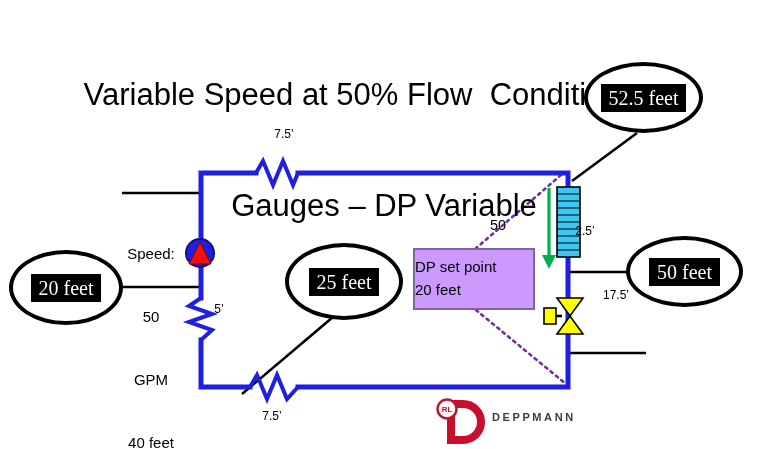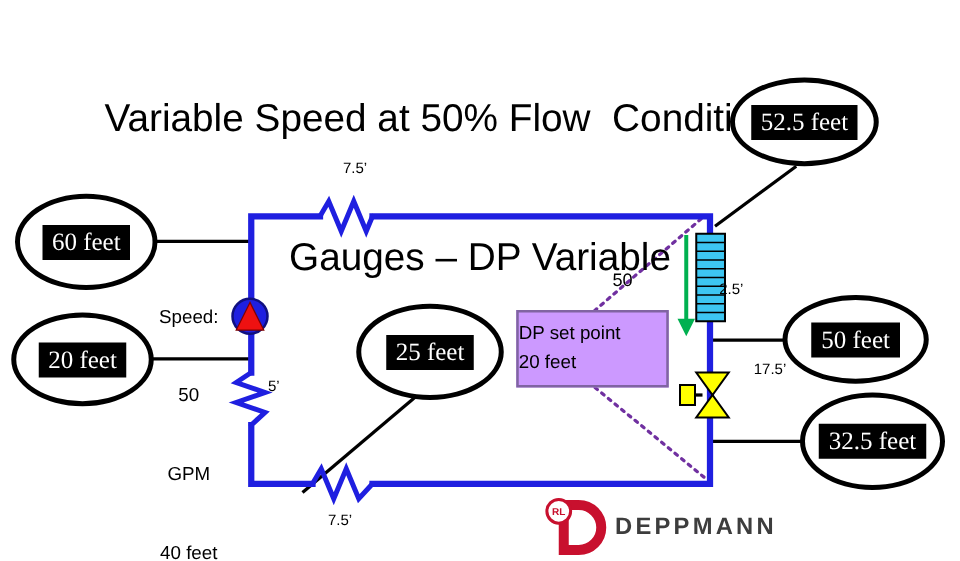--- a/index.html
+++ b/index.html
@@ -31,21 +31,21 @@
   .small-lbl{font-size:14.5px;text-align:center;line-height:17px;}
   .pump-lbl{position:absolute;left:151px;top:201px;transform:translateX(-50%);
     font-size:15px;text-align:center;line-height:21px;white-space:pre;}
   .dp-box{position:absolute;left:413px;top:248px;width:122px;height:62px;box-sizing:border-box;
     background:var(--dp_fill,#cc99ff);border:2px solid var(--dp_border,#8064a2);
     font-size:15px;text-align:left;}
   .dp-box .l1{margin-top:8px;}
   .dp-box .l2{margin-top:6px;}
   #title{position:absolute;left:0;top:2px;width:768px;text-align:center;
     font-size:31px;line-height:37px;white-space:pre;}
-  #logo-text{position:absolute;left:492px;top:411px;font-size:19px;font-weight:bold;
+  #logo-text{position:absolute;left:492px;top:411px;font-size:11px;font-weight:bold;
     letter-spacing:2.6px;color:var(--logo_text,#3d3d3d);}
 </style>
 </head>
 <body>
 
 <div id="stage">
 
   <svg id="diagram-svg" viewBox="0 0 768 449">
 
     <g>
@@ -96,37 +96,31 @@
       <circle class="logo-circ" cx="447" cy="409" r="9.5"></circle>
       <text class="logo-mono" x="447" y="412" text-anchor="middle">RL</text>
     </g>
   </svg>
 
   <div id="title">
     <div class="title-line">Variable Speed at 50% Flow  Condition with</div>
     <div class="title-line">Gauges – DP Variable</div>
   </div>
 
-  <div class="gauge" style="left:12px;top:155px;width:114px;height:77px;">
-    <span class="gauge-box">60 feet</span>
-  </div>
   <div class="gauge" style="left:9px;top:250px;width:114px;height:75px;">
     <span class="gauge-box">20 feet</span>
   </div>
   <div class="gauge" style="left:285px;top:243px;width:118px;height:77px;">
     <span class="gauge-box">25 feet</span>
   </div>
   <div class="gauge" style="left:584px;top:62px;width:119px;height:71px;">
     <span class="gauge-box">52.5 feet</span>
   </div>
   <div class="gauge" style="left:626px;top:236px;width:117px;height:71px;">
     <span class="gauge-box">50 feet</span>
-  </div>
-  <div class="gauge" style="left:640px;top:314px;width:116px;height:78px;">
-    <span class="gauge-box">32.5 feet</span>
   </div>
 
   <div class="pump-lbl">
     <div>Speed:</div>
     <div>50</div>
     <div>GPM</div>
     <div>40 feet</div>
   </div>
 
   <div class="lbl" style="left:284px;top:127px;">7.5’</div>

